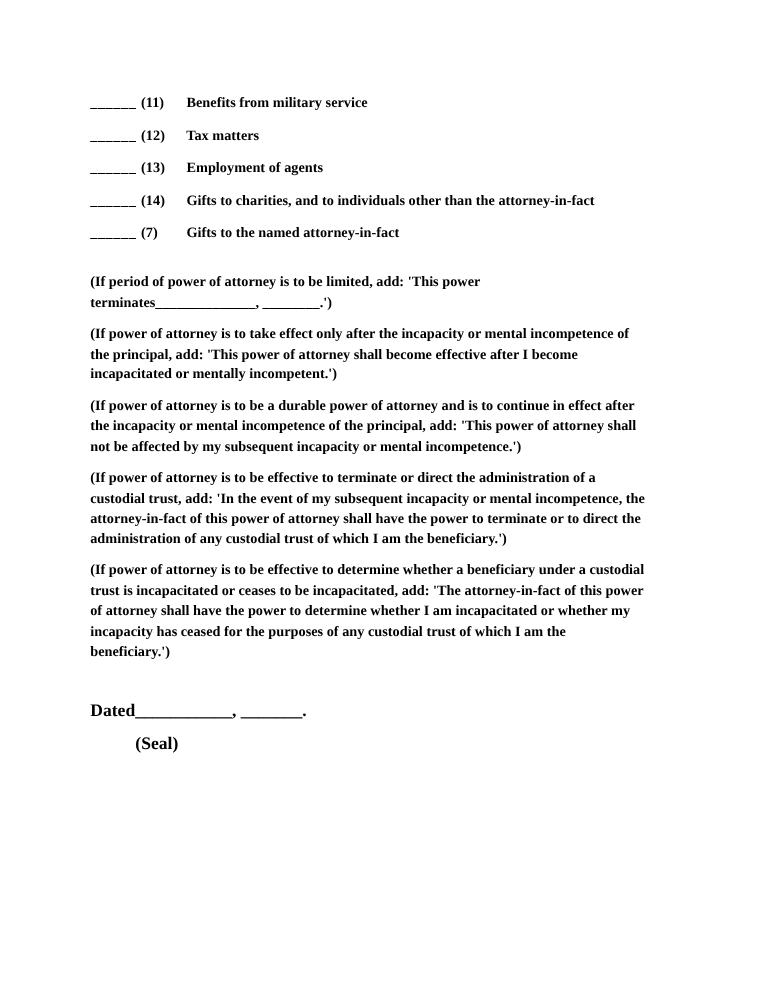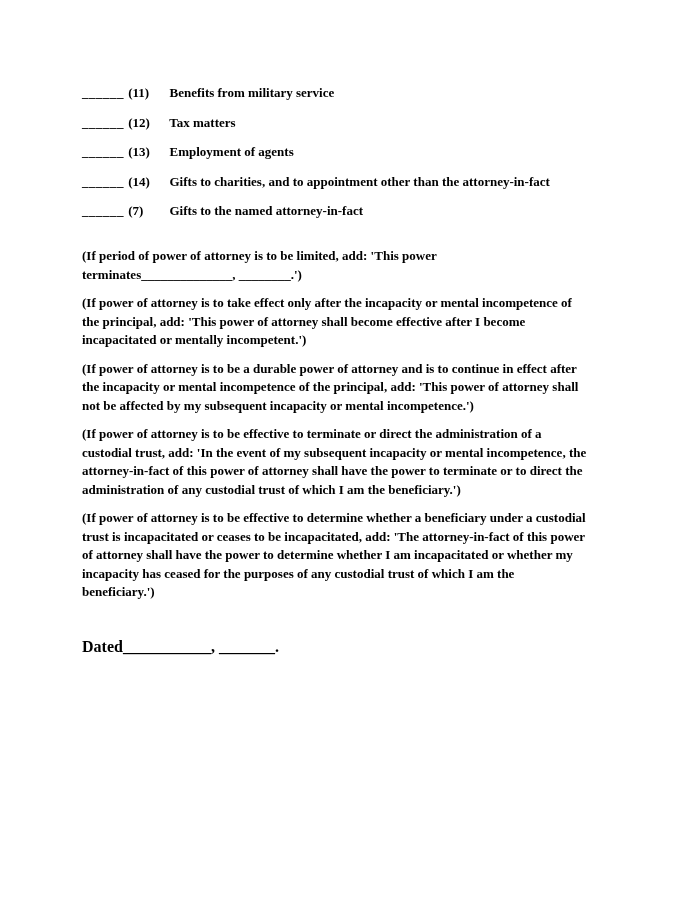--- a/index.html
+++ b/index.html
@@ -87,21 +87,21 @@
 
     <div class="check-item">
       <span class="check-blank">______</span>
       <span class="check-num">(13)</span>
       <span class="check-label">Employment of agents</span>
     </div>
 
     <div class="check-item">
       <span class="check-blank">______</span>
       <span class="check-num">(14)</span>
-      <span class="check-label">Gifts to charities, and to appointment other than the attorney-in-fact</span>
+      <span class="check-label">Gifts to charities, and to individuals other than the attorney-in-fact</span>
     </div>
 
     <div class="check-item">
       <span class="check-blank">______</span>
       <span class="check-num">(7)</span>
       <span class="check-label">Gifts to the named attorney-in-fact</span>
     </div>
 
   </div>
 
@@ -118,15 +118,16 @@
 attorney-in-fact of this power of attorney shall have the power to terminate or to direct the
 administration of any custodial trust of which I am the beneficiary.')</div>
   <div class="para">(If power of attorney is to be effective to determine whether a beneficiary under a custodial
 trust is incapacitated or ceases to be incapacitated, add: 'The attorney-in-fact of this power
 of attorney shall have the power to determine whether I am incapacitated or whether my
 incapacity has ceased for the purposes of any custodial trust of which I am the
 beneficiary.')</div>
 
   <div class="footer">
     <div class="footer-line">Dated___________, _______.</div>
+    <div class="footer-line seal-line">(Seal)</div>
   </div>
 
 </div>
 
 </body></html>

